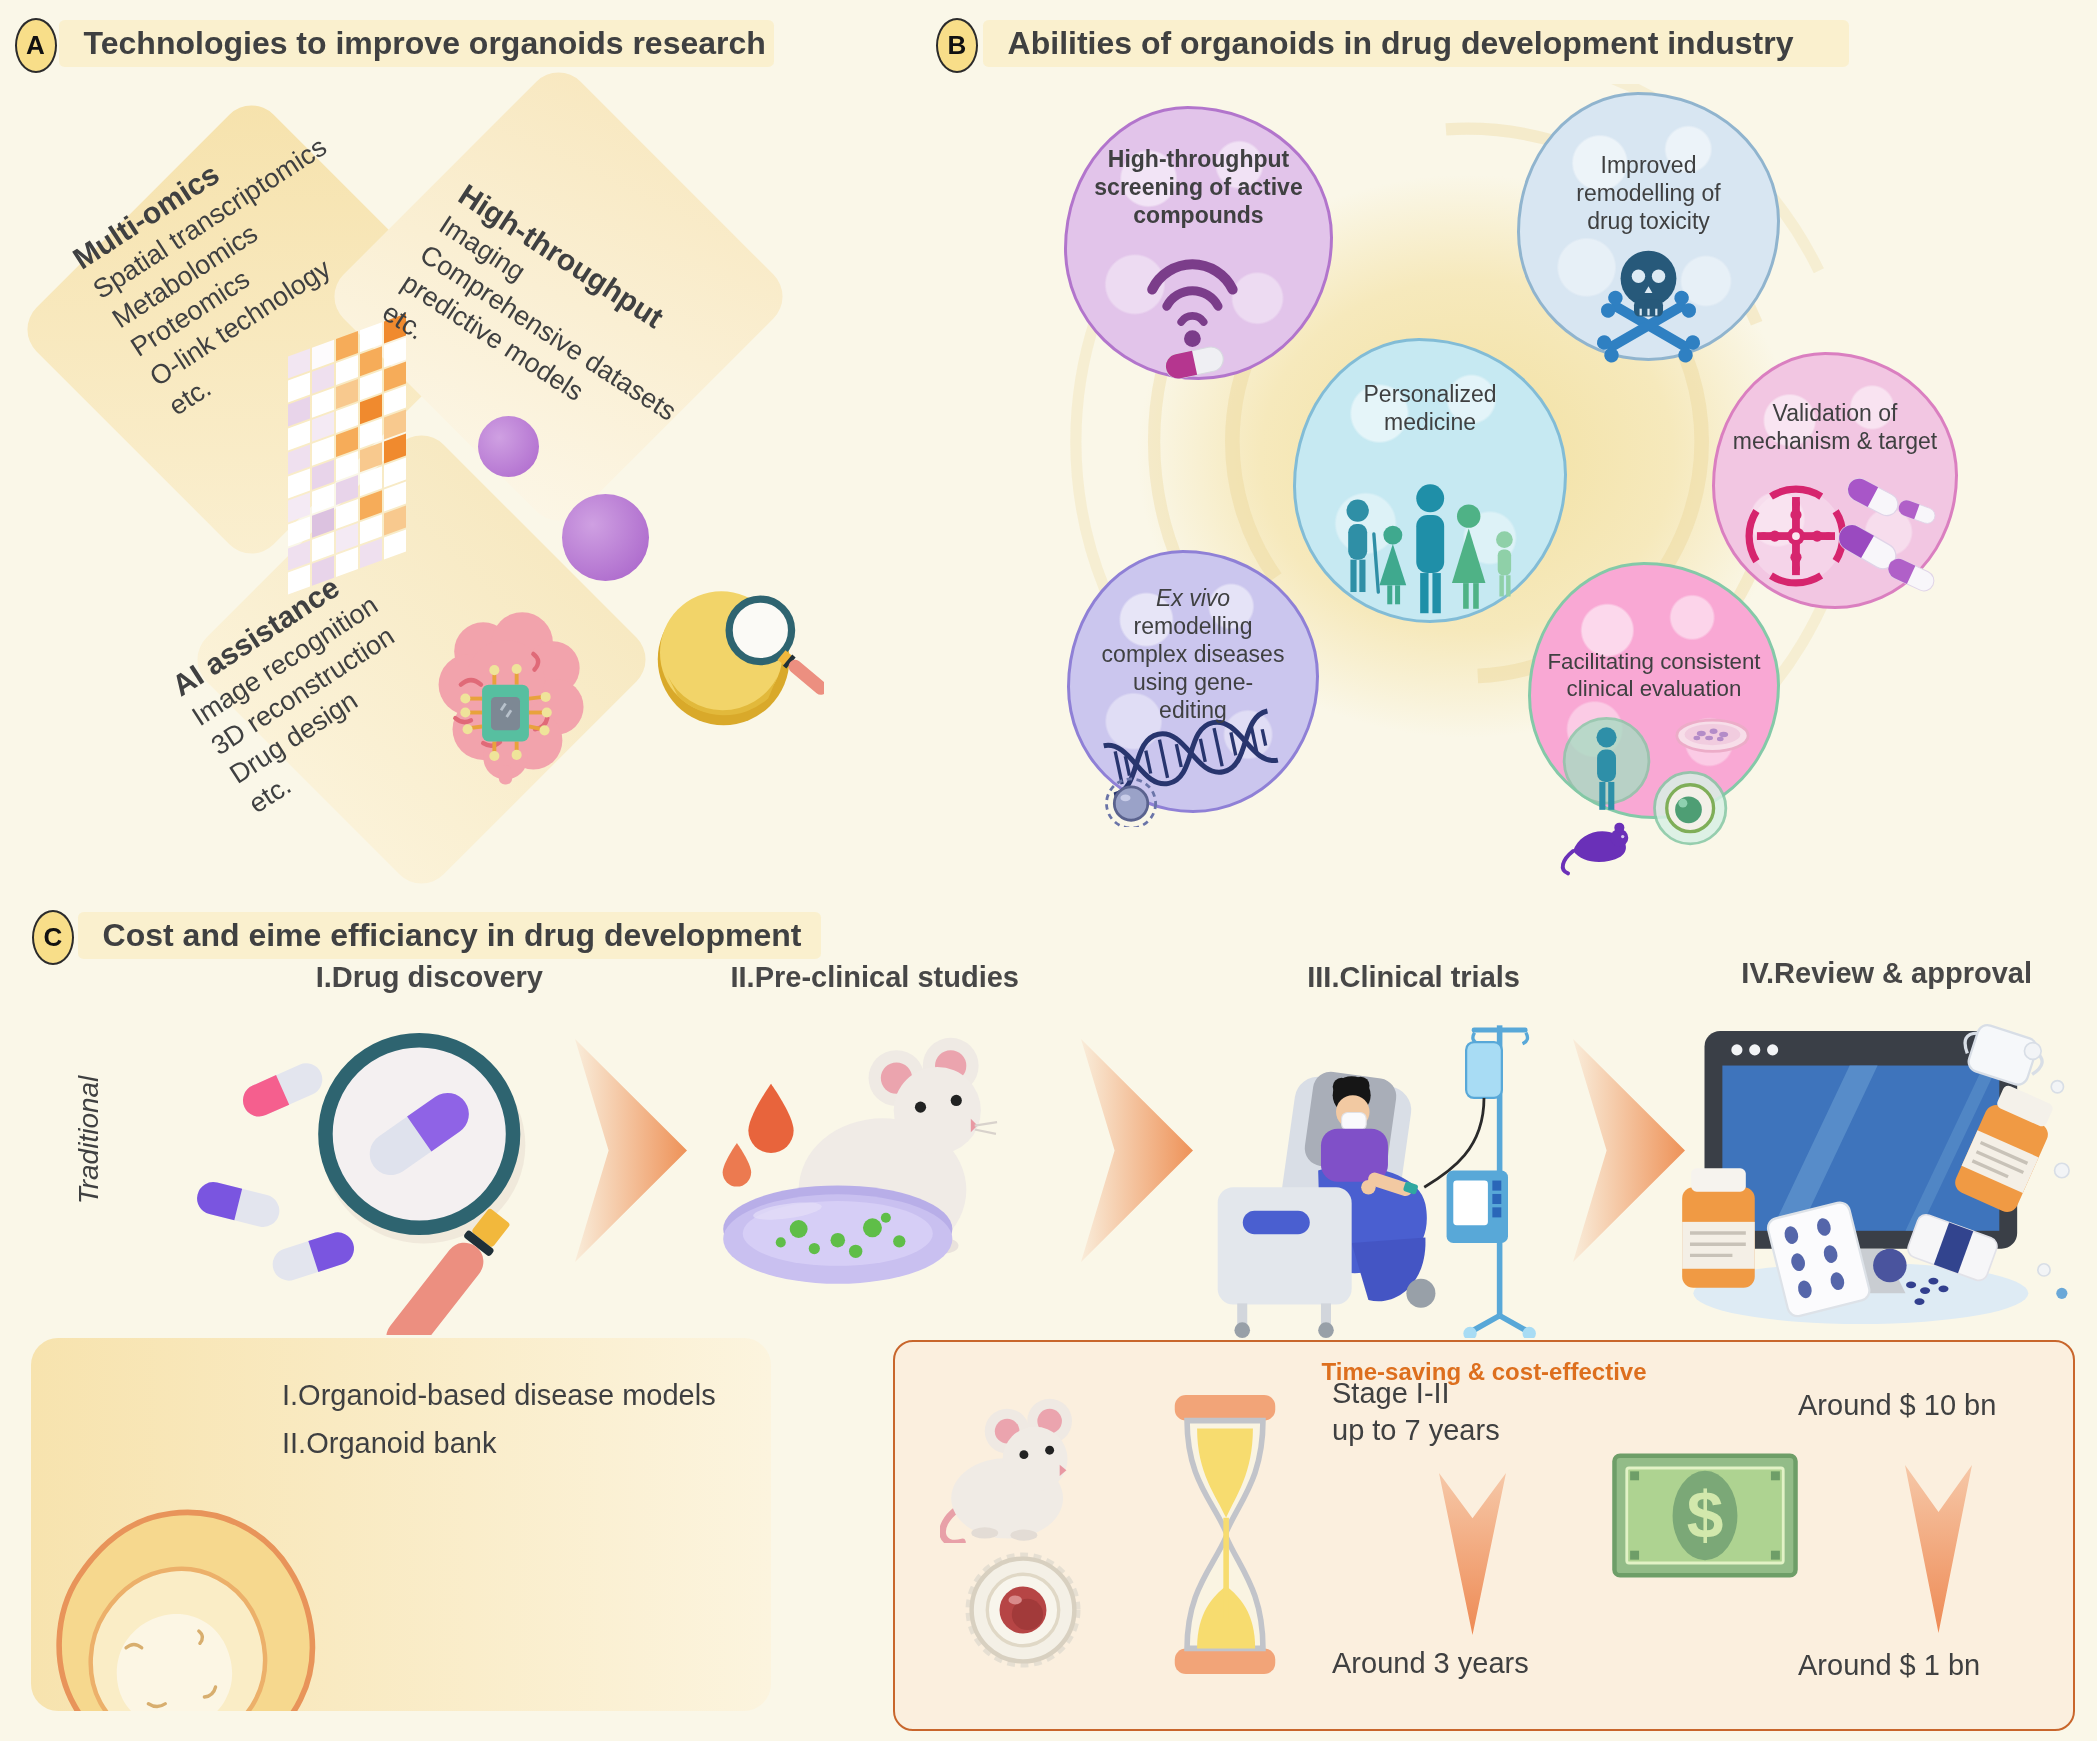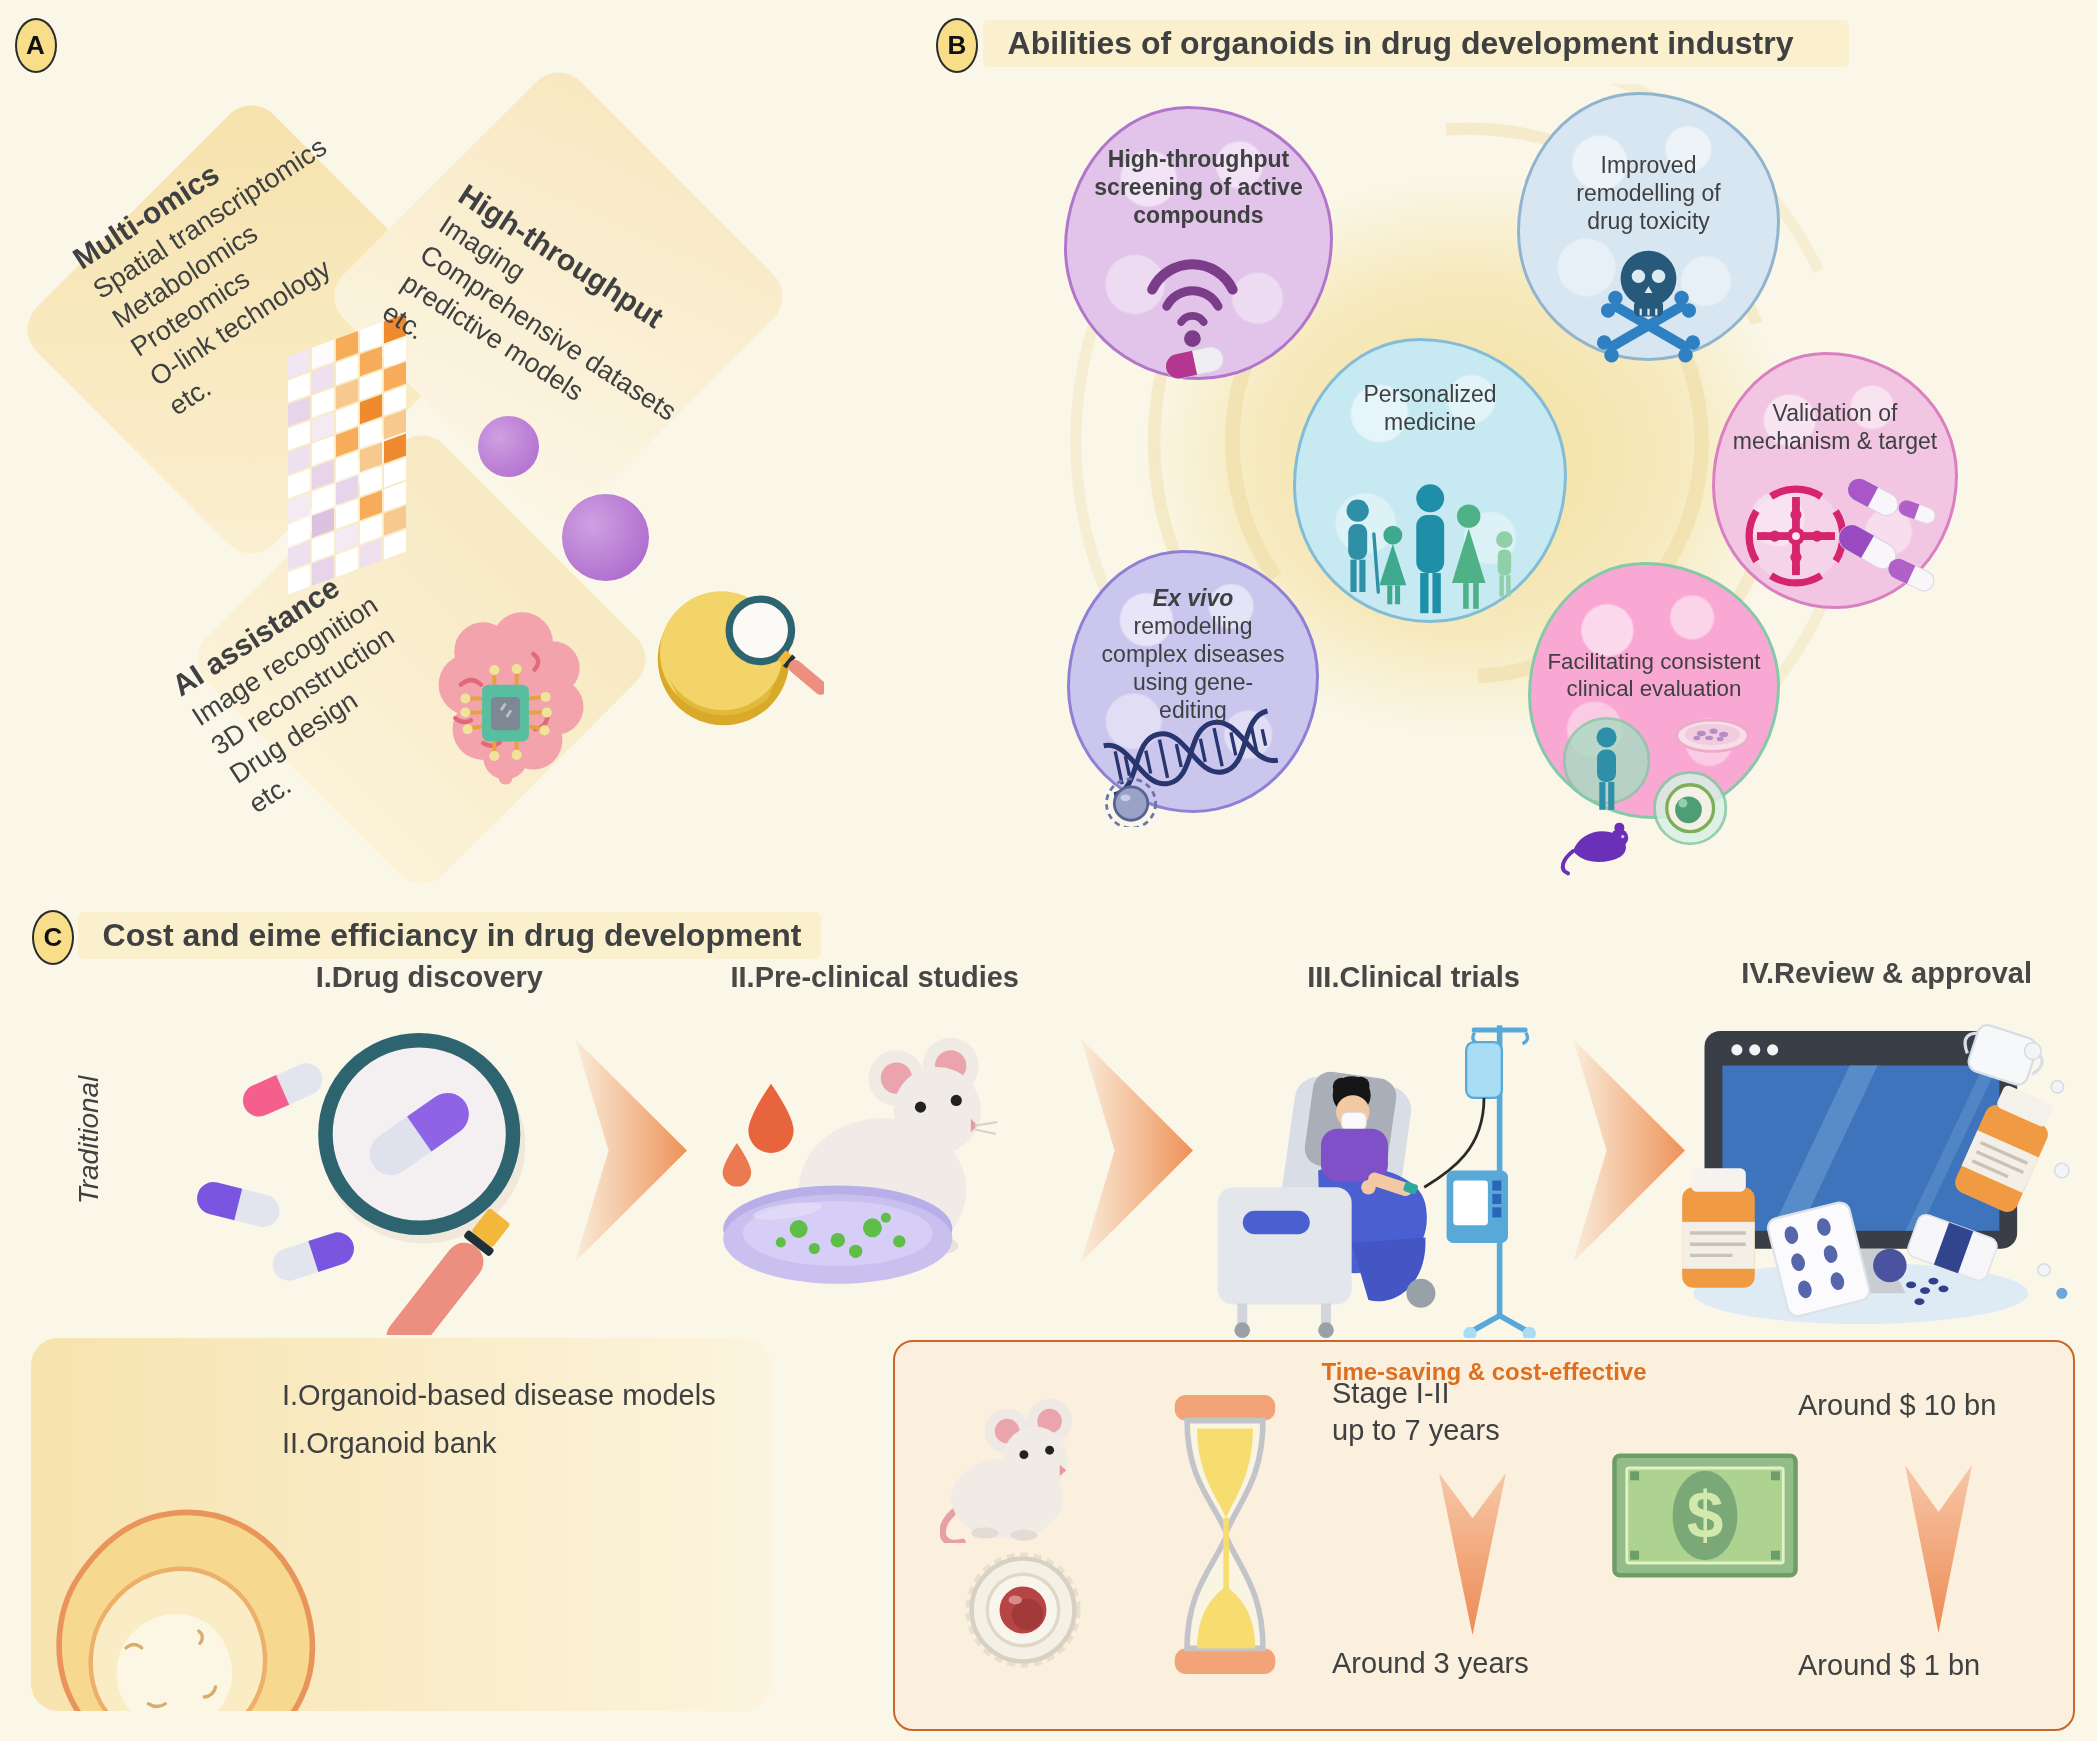--- a/index.html
+++ b/index.html
@@ -31,21 +31,21 @@
   .bubble{position:absolute;z-index:10;border-radius:46% 54% 50% 50%/52% 48% 52% 48%;}
   .bubble::before{content:"";position:absolute;inset:7%;border-radius:inherit;
     background:
       radial-gradient(circle at 28% 22%,rgba(255,255,255,0.55) 0 11%,transparent 12%),
       radial-gradient(circle at 68% 16%,rgba(255,255,255,0.5) 0 9%,transparent 10%),
       radial-gradient(circle at 22% 68%,rgba(255,255,255,0.4) 0 12%,transparent 13%),
       radial-gradient(circle at 76% 74%,rgba(255,255,255,0.4) 0 10%,transparent 11%);}
   .bubble .label{position:absolute;left:50%;transform:translateX(-50%);text-align:center;
                  font-size:23px;line-height:1.22;color:#3F4041;z-index:3;}
   .bubble .icon{position:absolute;z-index:2;}
-  .italic{font-style:italic;font-weight:bold;}
+  .italic{font-style:italic;}
   
   .stage-label{position:absolute;width:335px;text-align:right;font-size:29px;font-weight:bold;color:#474747;z-index:12;}
   #traditional{position:absolute;left:-28px;top:1123px;width:235px;height:34px;text-align:center;
                font-size:28px;font-style:italic;color:#3F4041;transform:rotate(-90deg);}
   .chev-r{position:absolute;clip-path:polygon(0 0,100% 50%,0 100%,30% 50%);
           background:linear-gradient(90deg,rgba(247,205,175,0.25),#EE9258);}
   .chev-d{position:absolute;clip-path:polygon(0 0,50% 28%,100% 0,50% 100%);
           background:linear-gradient(180deg,#F6C8A8,#EE8A54);}
   #accel-box{position:absolute;left:31px;top:1338px;width:740px;height:373px;border-radius:27px;
              background:linear-gradient(90deg,#F7E3AE,#FCF4DE);overflow:hidden;z-index:8;}
@@ -56,20 +56,23 @@
               font-size:24px;font-weight:bold;color:#DD6F1E;}
   .save-txt{position:absolute;width:279px;text-align:left;font-size:29px;color:#3F4041;}
   svg{display:block;}
 </style>
 </head>
 <body>
 
 <div id="figure">
 
   <div class="badge" style="left:14.5px;top:18px;">A</div>
+  <div class="titlebar" style="left:59px;top:20px;width:690px;">
+    <span class="t">Technologies to improve organoids research</span>
+  </div>
 
   <div class="diamond" id="d-left"></div>
   <div class="diamond" id="d-right"></div>
   <div class="diamond" id="d-bottom"></div>
 
   <div class="tiltblock" style="left:66px;top:246px;transform:rotate(-33deg);transform-origin:0 0;width:425px;">
     <div class="hd">Multi-omics</div>
     <div class="it">Spatial transcriptomics</div>
     <div class="it">Metabolomics</div>
     <div class="it">Proteomics</div>

